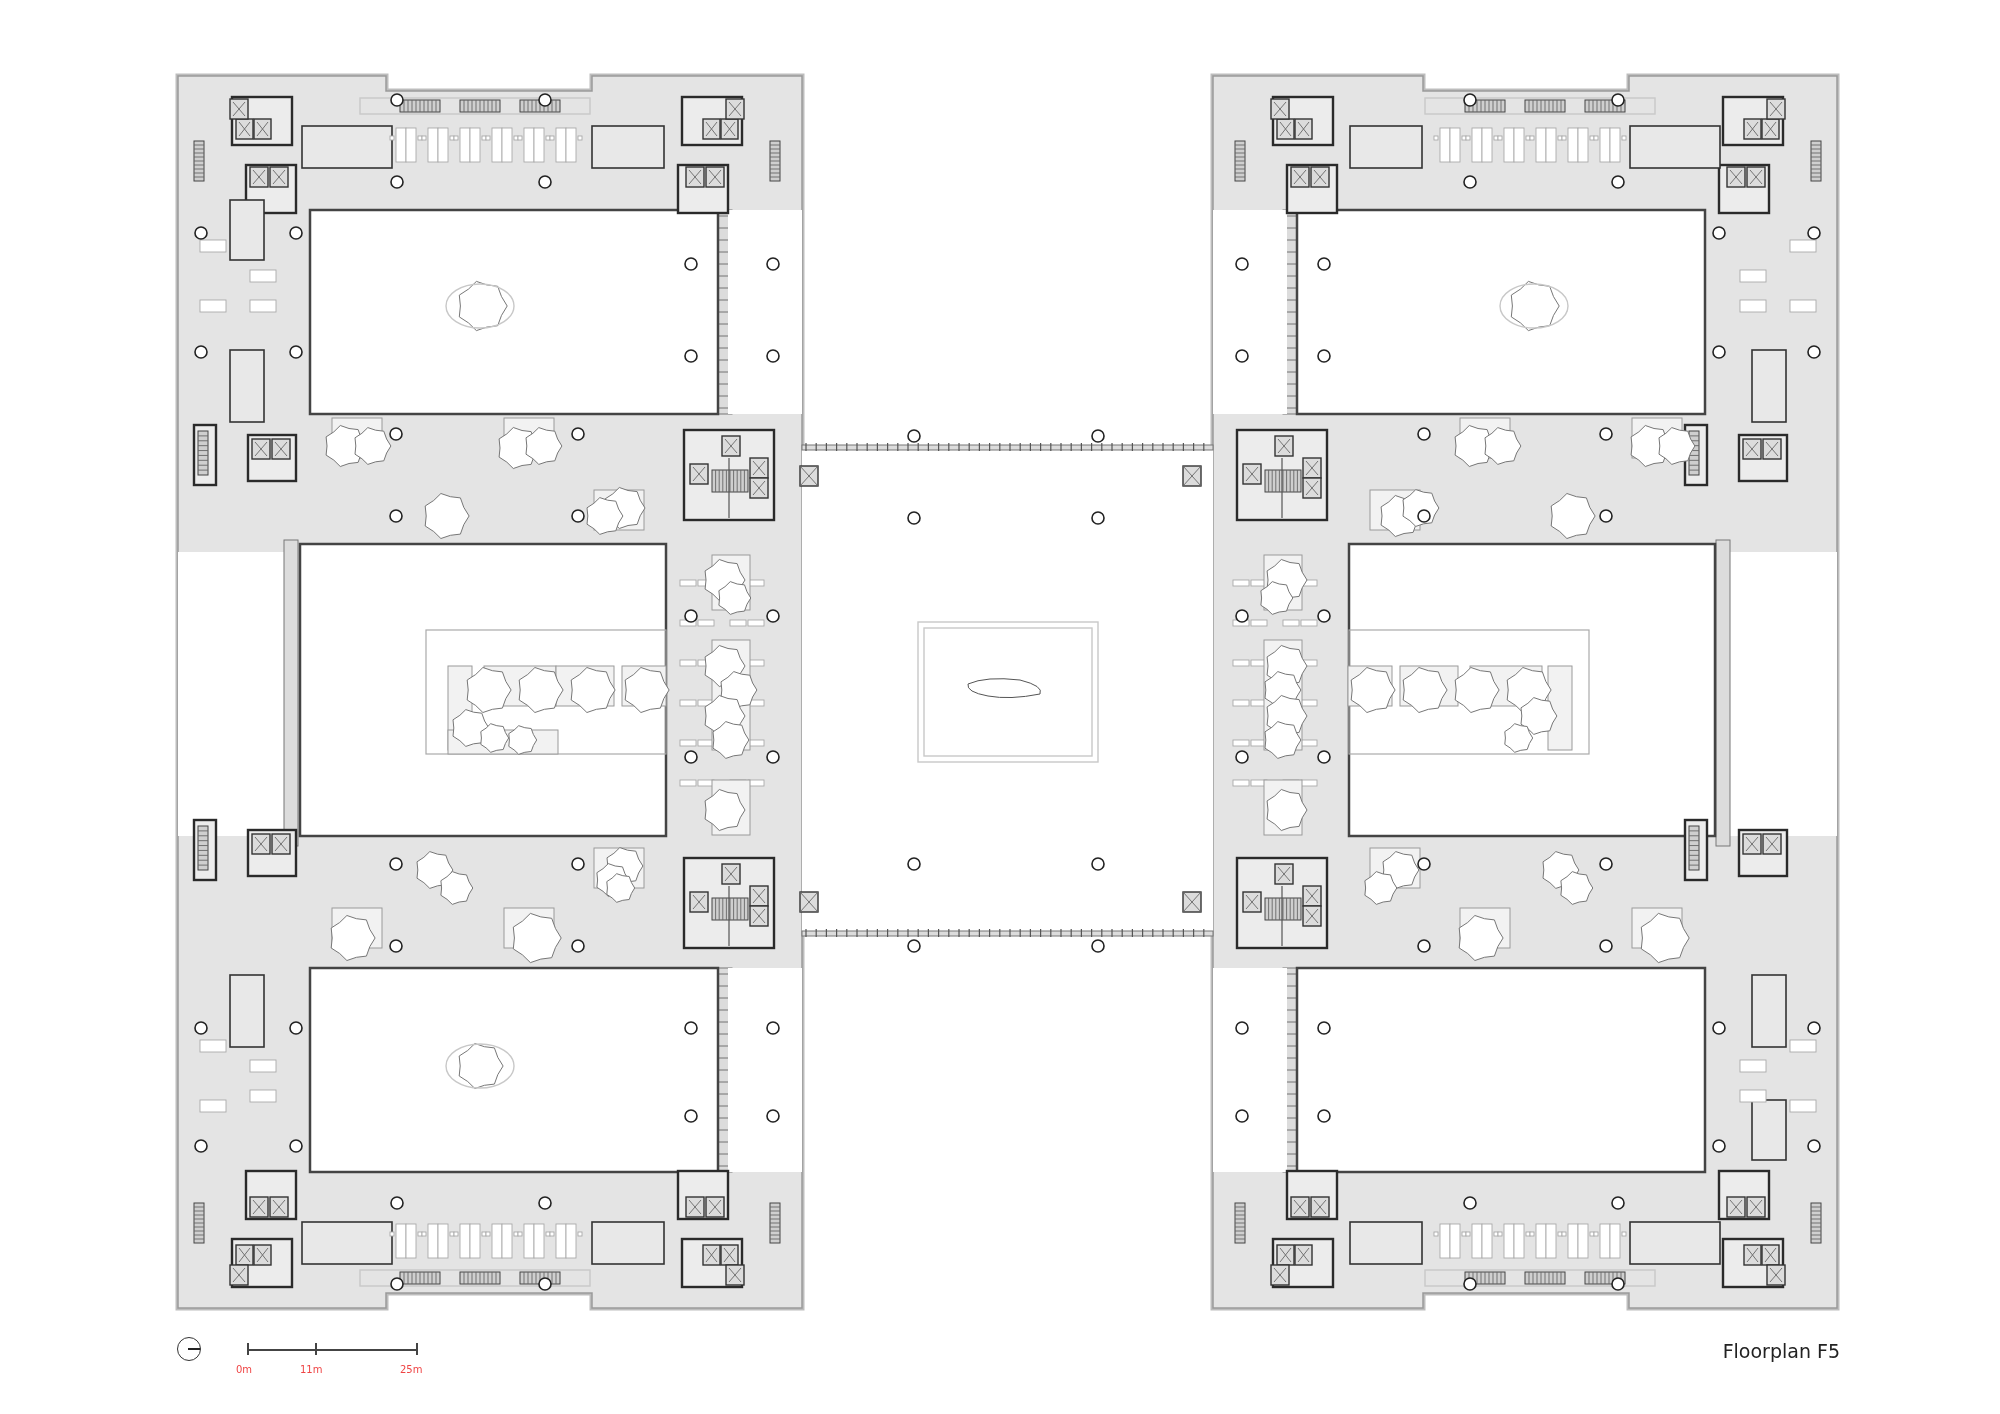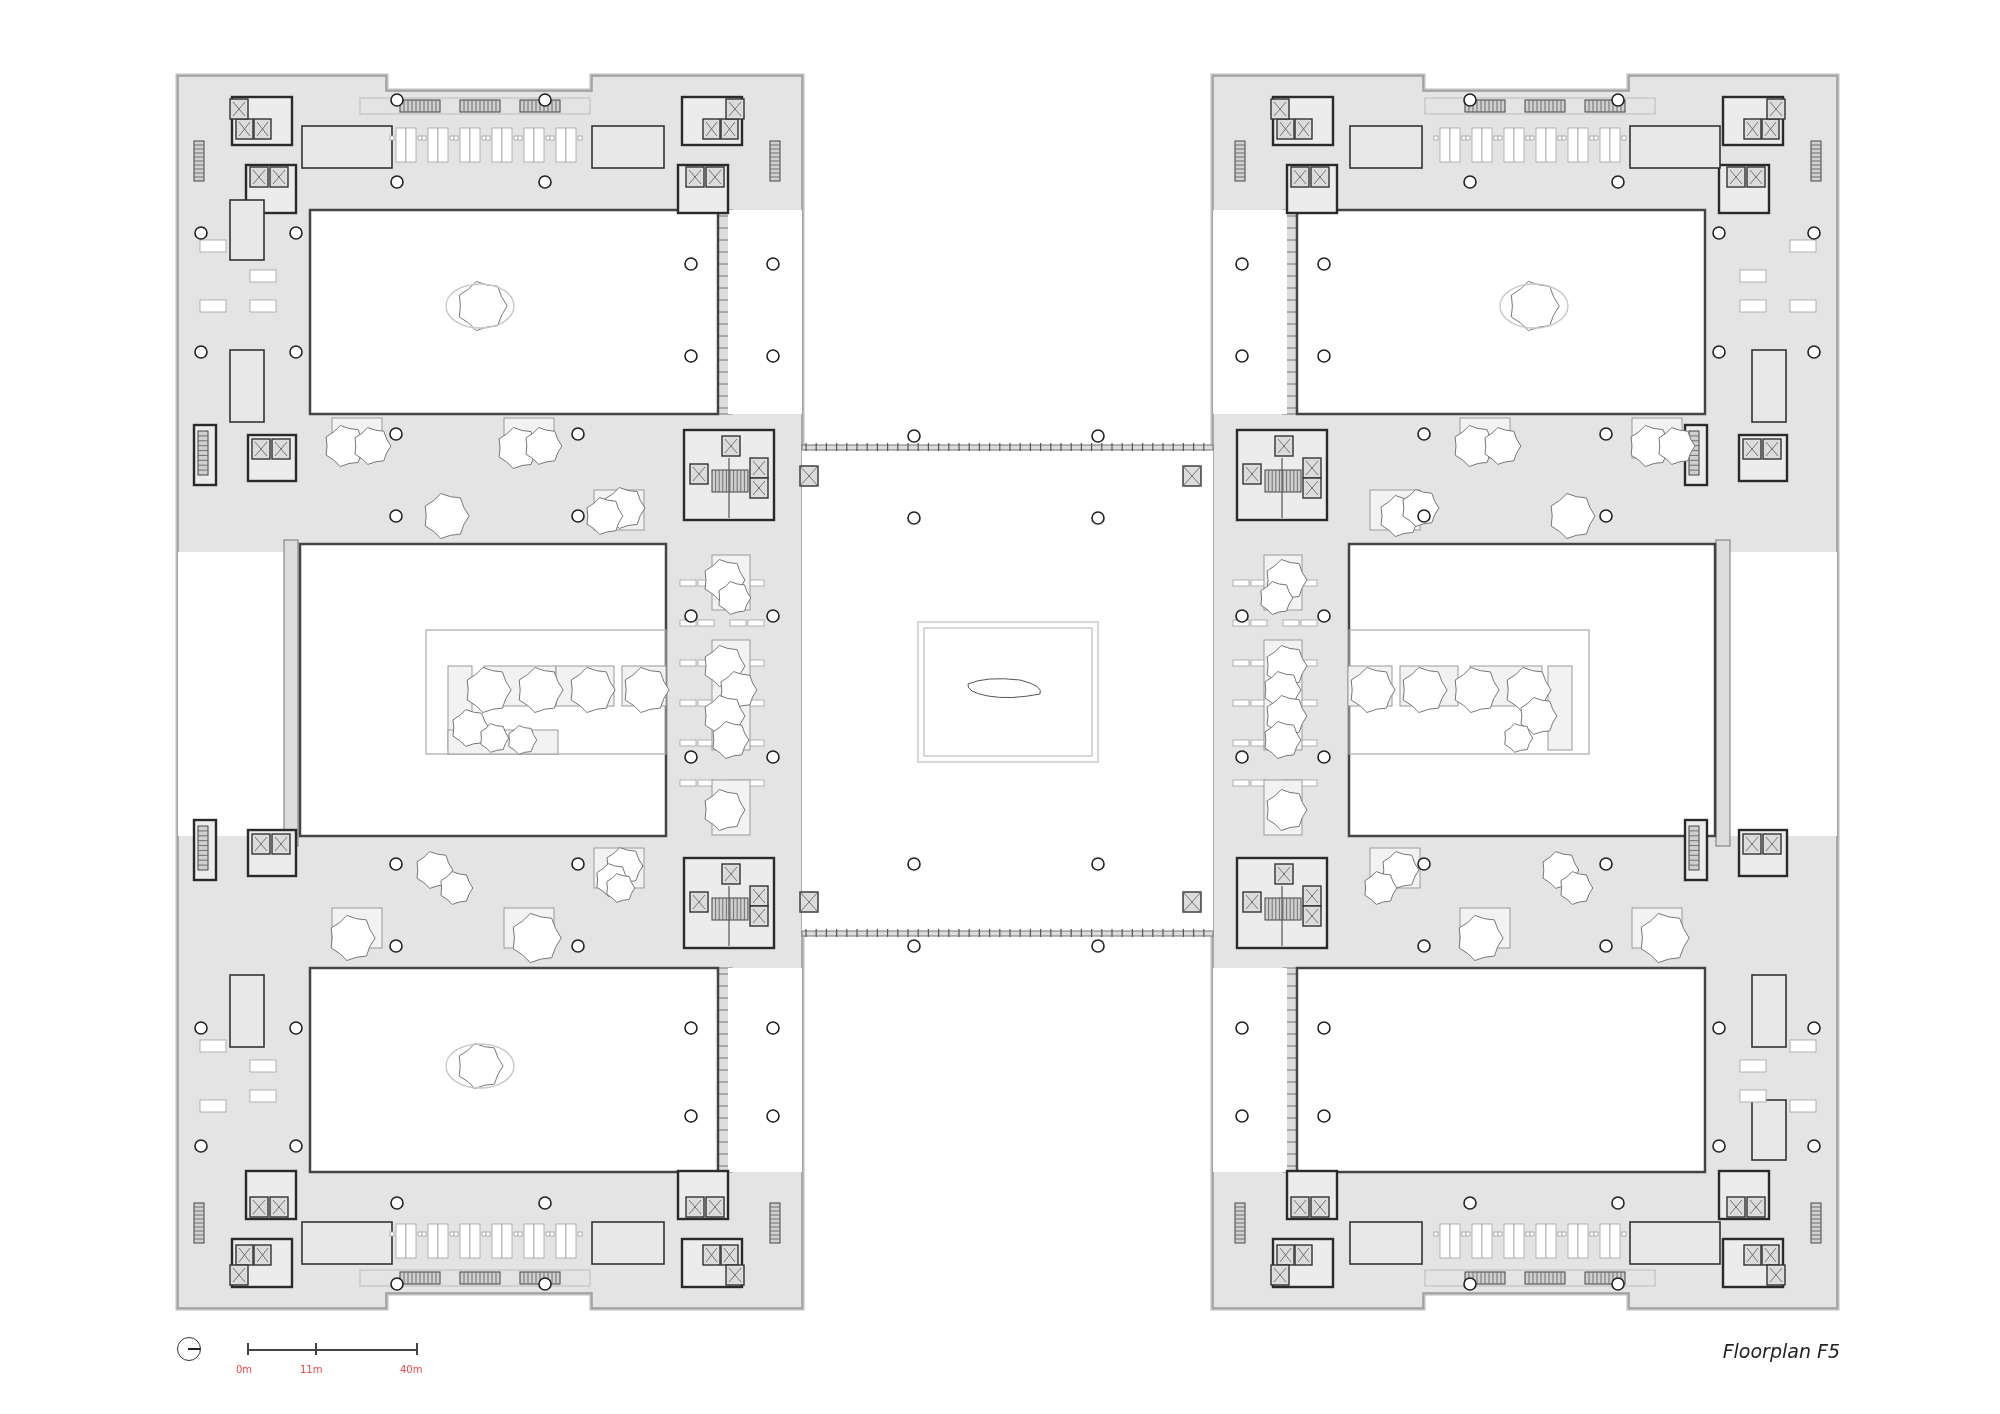--- a/index.html
+++ b/index.html
@@ -18,21 +18,21 @@
   .room{fill:#e8e8e8;stroke:#333;stroke-width:1.6;}
   .desk{fill:#fff;stroke:#aaa;stroke-width:0.9;}
   .tree{fill:#fff;stroke:#777;stroke-width:1;}
   .planter{fill:#f2f2f2;stroke:#9a9a9a;stroke-width:1;}
   .bridge{fill:#dcdcdc;stroke:#777;stroke-width:1;}
   .rail{stroke:#555;stroke-width:1.2;}
   .thin{fill:none;stroke:#c8c8c8;stroke-width:1.4;}
   .rock{fill:#fff;stroke:#555;stroke-width:1;}
   #legend{position:absolute;left:0;top:0;width:2000px;height:1414px;pointer-events:none;}
   .scale-label{position:absolute;font-size:10px;color:#ef4444;font-family:"DejaVu Sans","Liberation Sans",sans-serif;}
-  .title{position:absolute;right:160px;top:1340px;font-size:19px;color:#222;font-family:"DejaVu Sans","Liberation Sans",sans-serif;font-style:italic;}
+  .title{position:absolute;right:160px;top:1340px;font-size:19px;color:#222;font-family:"DejaVu Sans","Liberation Sans",sans-serif;}
   .north{position:absolute;left:177px;top:1337px;width:22px;height:22px;border:1.5px solid #333;border-radius:50%;}
   .north-tick{position:absolute;left:188px;top:1348px;width:12px;height:2px;background:#222;}
   .scalebar{position:absolute;left:247px;top:1349px;width:170px;height:1.5px;background:#444;}
   .tick{position:absolute;top:1343px;width:1.5px;height:12px;background:#444;}
 </style>
 </head>
 <body>
 
 <svg id="plan" viewBox="0 0 2000 1414" xmlns="http://www.w3.org/2000/svg">
   <g id="g-buildings">
@@ -1090,15 +1090,15 @@
 
 <div id="legend">
   <div class="north"></div>
   <div class="north-tick"></div>
   <div class="scalebar"></div>
   <div class="tick" style="left:247px"></div>
   <div class="tick" style="left:315px"></div>
   <div class="tick" style="left:416px"></div>
   <div class="scale-label" style="left:236px;top:1364px">0m</div>
   <div class="scale-label" style="left:300px;top:1364px">11m</div>
-  <div class="scale-label" style="left:400px;top:1364px">40m</div>
+  <div class="scale-label" style="left:400px;top:1364px">25m</div>
   <div class="title">Floorplan F5</div>
 </div>
 
 </body></html>

